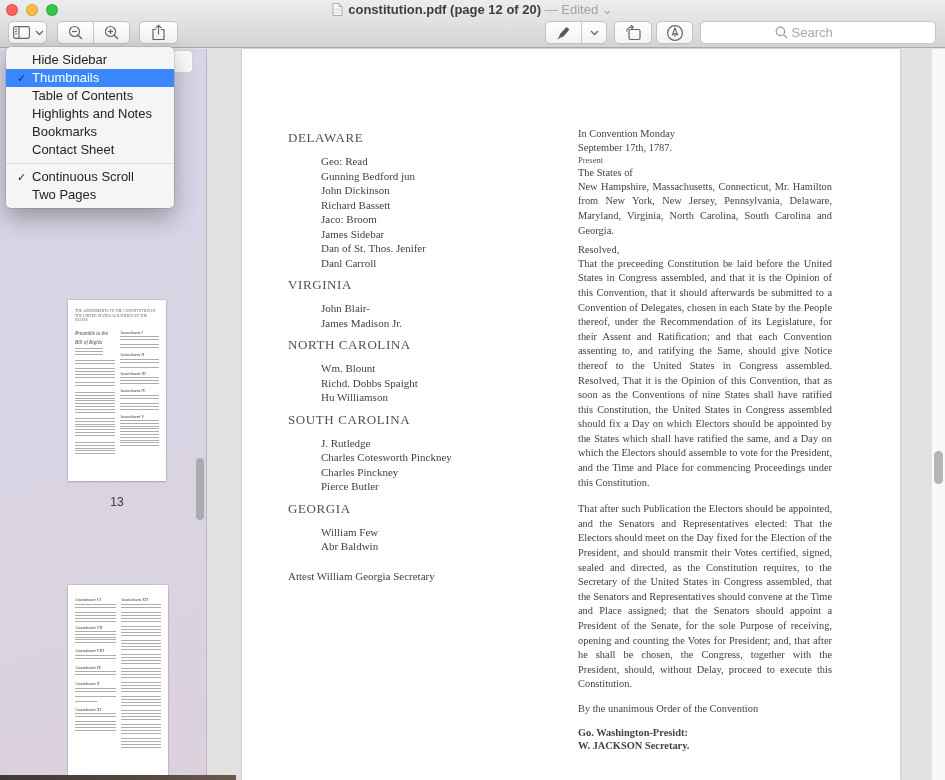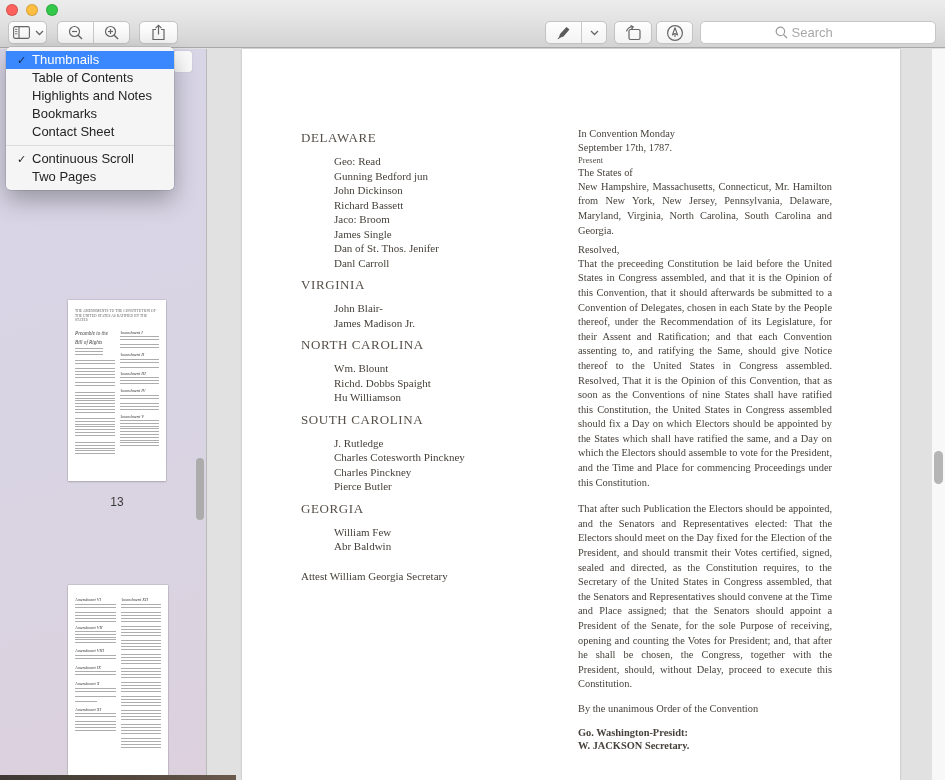--- a/index.html
+++ b/index.html
@@ -68,21 +68,21 @@
 
   
   .main { position:absolute; left:208px; top:49px; width:737px; height:731px; background:#E1E1E1; }
   .pdf-page { position:absolute; left:34px; top:0; width:658px; height:731px; background:#FFFFFF;
           box-shadow:0 0 2px rgba(0,0,0,0.22); color:#47423C; font-family:"Liberation Serif",serif; }
   .main-scrolltrack { position:absolute; right:0; top:0; width:14px; height:731px;
           background:rgba(250,250,250,0.88); border-left:1px solid #E2E2E2; }
   .main-scrollthumb { position:absolute; right:2px; top:402px; width:9px; height:33px;
           border-radius:4.5px; background:#B5B5B5; }
 
-  .col-left { position:absolute; left:59px; top:74px; width:235px; }
+  .col-left { position:absolute; left:46px; top:74px; width:235px; }
   .state-name { font-size:13px; line-height:17px; letter-spacing:0.6px; color:#554F48; margin:6px 0 8px; }
   .delegate { font-size:11px; line-height:14.5px; margin-left:33px; color:#47423C; }
   .attest { font-size:11px; margin-top:16px; color:#47423C; }
 
   .col-right { position:absolute; left:336px; top:78px; width:254px; font-size:10.4px;
           line-height:13.6px; text-align:left; }
   .col-right .justify { text-align:justify; line-height:14.6px; }
   .rc-present { font-size:8.5px; line-height:12px; color:#55504A; }
   .rc-states-list { margin-bottom:5px; }
   .rc-p2 { margin-top:12px; }
@@ -98,20 +98,30 @@
 
 <div class="window">
 
   <div class="chrome">
     <div class="traffic">
       <div class="tl" style="background:#FC615D"></div>
       <div class="tl" style="background:#FDBE41"></div>
       <div class="tl" style="background:#34C84A"></div>
     </div>
 
+    <div class="titlebar-title">
+      <span class="doc-icon"><svg class="icon" width="11" height="13" viewBox="0 0 11 13" style="display:inline-block">
+            <path d="M1 .5h6L10 3.5V12.5H1z" fill="#FAFAFA" stroke="#9A9A9A" stroke-width="0.8"></path>
+            <path d="M7 .5V3.5H10" fill="none" stroke="#9A9A9A" stroke-width="0.8"></path>
+            <line x1="2.5" y1="6" x2="8.5" y2="6" stroke="#C9C9C9" stroke-width="0.7"></line>
+            <line x1="2.5" y1="8" x2="8.5" y2="8" stroke="#C9C9C9" stroke-width="0.7"></line>
+            <line x1="2.5" y1="10" x2="8.5" y2="10" stroke="#C9C9C9" stroke-width="0.7"></line>
+          </svg></span><span>constitution.pdf (page 12 of 20)</span>
+      <span class="edited"> <span>— Edited</span> <span>⌄</span></span>
+    </div>
 
     <div class="tbtn seg" style="left:8px; width:39px;">
       <div style="width:24px">
         <svg class="icon" width="17" height="13" viewBox="0 0 17 13">
             <rect x="0.6" y="0.6" width="15.8" height="11.8" rx="1.6" fill="none" stroke="#666" stroke-width="1.1"></rect>
             <line x1="6" y1="1" x2="6" y2="12" stroke="#666" stroke-width="1.1"></line>
             <line x1="2" y1="3.4" x2="4.4" y2="3.4" stroke="#666" stroke-width="0.9"></line>
             <line x1="2" y1="5.6" x2="4.4" y2="5.6" stroke="#666" stroke-width="0.9"></line>
             <line x1="2" y1="7.8" x2="4.4" y2="7.8" stroke="#666" stroke-width="0.9"></line>
           </svg>
@@ -243,20 +253,24 @@
           <div class="t-script">Amendment XII</div>
           <div class="t-fill" style="height:148px;"></div>
         </div>
       </div>
     </div>
 
     <div class="sidebar-scrollthumb"></div>
   </div>
 
   <div class="menu">
+    <div class="menu-item">
+        <span class="check"></span>
+        <span>Hide Sidebar</span>
+      </div>
     <div class="menu-item highlighted">
         <span class="check">✓</span>
         <span>Thumbnails</span>
       </div>
     <div class="menu-item">
         <span class="check"></span>
         <span>Table of Contents</span>
       </div>
     <div class="menu-item">
         <span class="check"></span>
@@ -285,21 +299,21 @@
     <div class="pdf-page">
 
       <div class="col-left">
         <div class="state-name">DELAWARE</div>
         <div class="delegate">Geo: Read</div>
         <div class="delegate">Gunning Bedford jun</div>
         <div class="delegate">John Dickinson</div>
         <div class="delegate">Richard Bassett</div>
         <div class="delegate">Jaco: Broom</div>
 
-        <div class="delegate">James Single</div>
+        <div class="delegate">James Sidebar</div>
         <div class="delegate">Dan of St. Thos. Jenifer</div>
         <div class="delegate">Danl Carroll</div>
 
         <div class="state-name">VIRGINIA</div>
         <div class="delegate">John Blair-</div>
         <div class="delegate">James Madison Jr.</div>
 
         <div class="state-name">NORTH CAROLINA</div>
         <div class="delegate">Wm. Blount</div>
         <div class="delegate">Richd. Dobbs Spaight</div>

